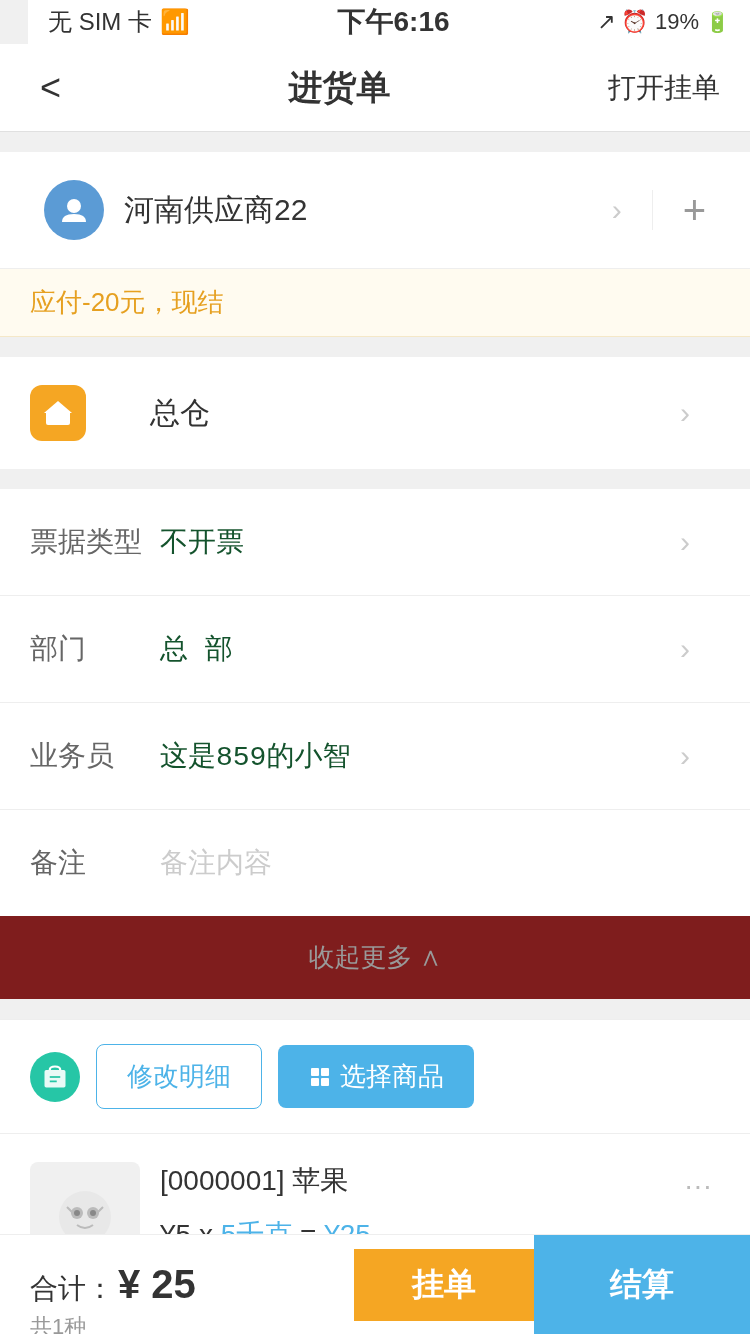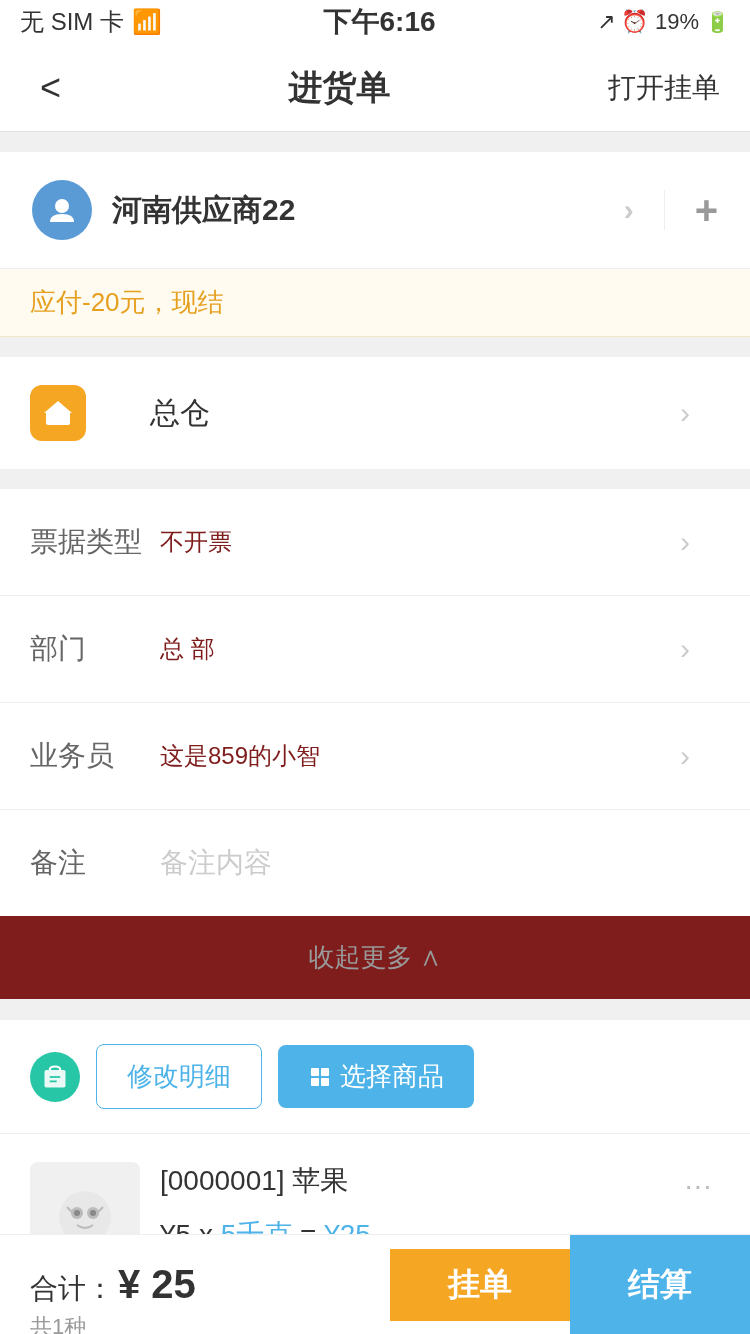--- a/index.html
+++ b/index.html
@@ -17,20 +17,21 @@
     
     .status-bar {
       background: #fff;
       height: 44px;
       display: flex;
       align-items: center;
       justify-content: space-between;
       padding: 0 20px;
       font-size: 24px;
       color: #333;
+      margin-left: 28px;
     }
     .status-left { display: flex; align-items: center; gap: 8px; }
     .status-center { font-size: 28px; font-weight: 600; }
     .status-right { display: flex; align-items: center; gap: 6px; font-size: 22px; }
 
     
     .nav-bar {
       background: #fff;
       height: 88px;
       display: flex;
@@ -64,23 +65,22 @@
 
     
     .section {
       background: #fff;
     }
 
     
     .supplier-row {
       display: flex;
       align-items: center;
-      padding: 28px 32px;
+      padding: 28px 44px;
       border-bottom: 1px solid #eee;
-      font-weight: bold;
     }
     .supplier-avatar {
       width: 60px;
       height: 60px;
       border-radius: 30px;
       background: #5b9bd5;
       display: flex;
       align-items: center;
       justify-content: center;
       margin-right: 20px;
@@ -152,23 +152,24 @@
       background: #fff;
     }
     .form-label {
       font-size: 28px;
       color: #666;
       width: 120px;
       flex-shrink: 0;
     }
     .form-value {
       flex: 1;
-      font-size: 24px;
-      color: #7f1d1d;
+      font-size: 28px;
+      color: #14532d;
       padding-left: 10px;
+      font-family: Liberation Mono, monospace;
     }
     .form-placeholder {
       flex: 1;
       font-size: 28px;
       color: #ccc;
       padding-left: 10px;
     }
 
     
     .collapse-row {
@@ -305,21 +306,21 @@
       color: #fff;
       font-size: 32px;
       font-weight: 600;
       display: flex;
       align-items: center;
       justify-content: center;
       cursor: pointer;
       flex-shrink: 0;
     }
     .btn-checkout {
-      width: 180px;
+      width: 216px;
       height: 100px;
       background: #4db3e8;
       color: #fff;
       font-size: 32px;
       font-weight: 600;
       display: flex;
       align-items: center;
       justify-content: center;
       cursor: pointer;
       flex-shrink: 0;

